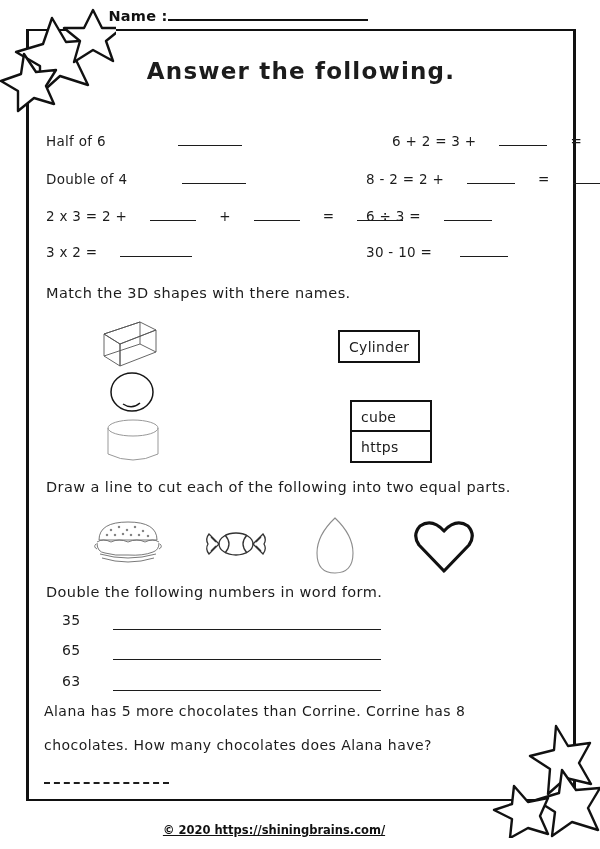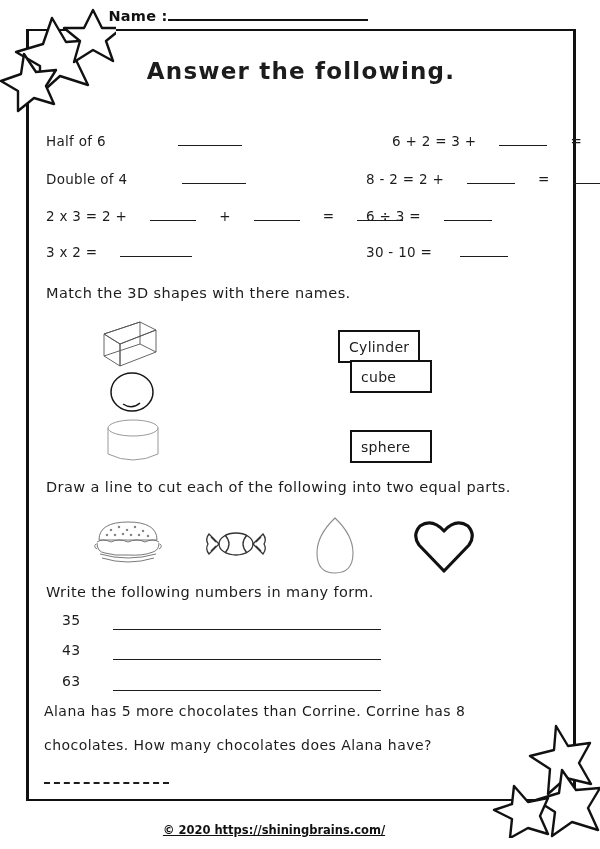--- a/index.html
+++ b/index.html
@@ -257,25 +257,25 @@
       <line x1="4" y1="10" x2="4" y2="36"></line>
       <line x1="54" y1="10" x2="54" y2="36"></line>
       <path d="M4 36 Q29 48 54 36"></path>
     </g>
   </svg>
 </div>
 
 <div class="name-box hw" style="left:338px; top:330px;">
   <span>Cylinder</span>
 </div>
-<div class="name-box hw" style="left:350px; top:360px;">
+<div class="name-box hw" style="left:350px; top:400px;">
   <span>cube</span>
 </div>
 <div class="name-box hw" style="left:350px; top:430px;">
-  <span>sphere</span>
+  <span>https</span>
 </div>
 
 <div class="prompt hw" style="left:46px; top:479px;">Draw a line to cut each of the following into two equal parts.</div>
 
 <div class="fig" style="left:93px; top:518px;">
   <svg width="70" height="52" viewBox="0 0 70 52">
     <g fill="none" stroke="#6a6a6a" stroke-width="0.9">
       <path d="M6 22 Q6 4 35 4 Q64 4 64 22 Z"></path>
       <path d="M4 24 Q10 20 18 24 Q26 20 35 24 Q44 20 52 24 Q60 20 66 24"></path>
       <path d="M4 25 Q4 34 12 35 Q22 38 35 37 Q50 38 60 34 Q66 32 66 25"></path>
@@ -317,26 +317,26 @@
     <path d="M25 3 Q43 20 43 38 Q43 58 25 58 Q7 58 7 38 Q7 20 25 3 Z" fill="none" stroke="#8c8c8c" stroke-width="1.1"></path>
   </svg>
 </div>
 
 <div class="fig" style="left:412px; top:519px;">
   <svg width="64" height="56" viewBox="0 0 64 56">
     <path d="M32 52 L7 26 Q0 16 8 7 Q20 -1 32 12 Q44 -1 56 7 Q64 16 57 26 Z" fill="none" stroke="#111" stroke-width="3.2" stroke-linejoin="round"></path>
   </svg>
 </div>
 
-<div class="prompt hw" style="left:46px; top:584px;">Write the following numbers in many form.</div>
+<div class="prompt hw" style="left:46px; top:584px;">Double the following numbers in word form.</div>
 
 <div class="wf-num hw" style="left:62px; top:612px;">35</div>
 <div class="wf-line" style="left:113px; top:629px;"></div>
 
-<div class="wf-num hw" style="left:62px; top:642px;">43</div>
+<div class="wf-num hw" style="left:62px; top:642px;">65</div>
 <div class="wf-line" style="left:113px; top:659px;"></div>
 
 <div class="wf-num hw" style="left:62px; top:673px;">63</div>
 <div class="wf-line" style="left:113px; top:690px;"></div>
 
 <div class="wp-line hw" style="left:44px; top:703px;">Alana has 5 more chocolates than Corrine. Corrine has 8</div>
 <div class="wp-line hw" style="left:44px; top:737px;">chocolates. How many chocolates does Alana have?</div>
 <div id="wp-answer-blank"></div>
 
 <div class="star-cluster" id="stars-top-left">

